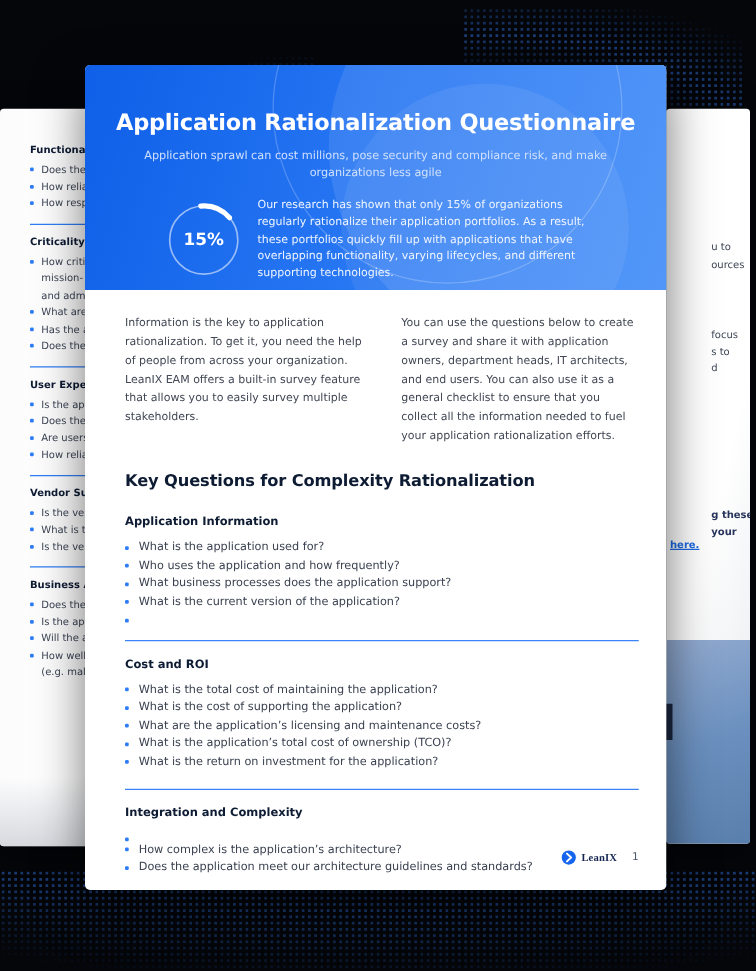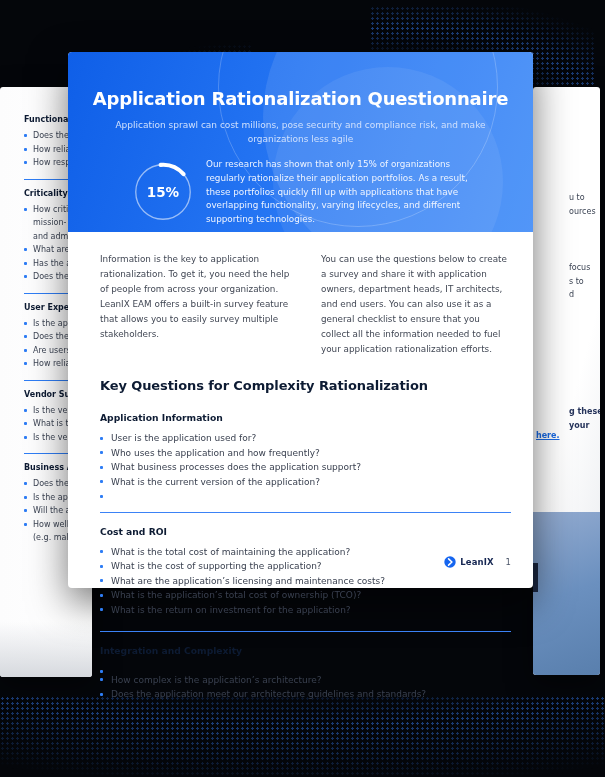--- a/index.html
+++ b/index.html
@@ -37,21 +37,21 @@
   .rp-line{font-size:8px;line-height:13.5px;color:#3c4454;white-space:nowrap;margin-left:33px;}
   .rp-f1{top:104px;}
   .rp-f2{top:174px;}
   .rp-f3{top:318px;}
   .rp-f3 .rp-line{color:#27355c;font-weight:600;}
   .rp-link{position:absolute;left:3px;top:344px;font-size:8px;font-weight:700;color:#1a6ae3;text-decoration:underline;cursor:pointer;}
   .rp-photo{position:absolute;left:0;right:0;bottom:0;height:163px;background:linear-gradient(160deg,#93abd0,#6b90bf 50%,#597fad);}
   .rp-photo-rect{position:absolute;left:-8px;top:51px;width:13px;height:29px;background:#1b2740;}
 
   
-  .main-page{left:68px;top:52px;width:465px;height:536px;z-index:3;background:#ffffff;border-radius:4px;box-shadow:0 14px 38px rgba(0,0,0,.55);}
+  .main-page{left:68px;top:52px;width:465px;height:660px;z-index:3;background:#ffffff;border-radius:4px;box-shadow:0 14px 38px rgba(0,0,0,.55);}
 
   .hero{position:relative;height:180px;border-radius:4px 4px 0 0;overflow:hidden;background:linear-gradient(108deg,#0f5fe8 0%,#2474f2 45%,#3f8bf8 100%);}
   .hcirc{position:absolute;border-radius:50%;pointer-events:none;}
   .hcirc1{width:320px;height:320px;right:-50px;top:-95px;background:rgba(255,255,255,.10);}
   .hcirc2{width:230px;height:230px;left:205px;top:15px;background:rgba(255,255,255,.07);}
   .hring{position:absolute;width:280px;height:280px;left:150px;top:-105px;border:1.5px solid rgba(255,255,255,.22);border-radius:50%;pointer-events:none;}
 
   .hero h1{position:relative;margin:36px 10px 0;text-align:center;font-size:18px;line-height:22px;font-weight:800;letter-spacing:-.2px;color:#ffffff;}
   .hero .sub{position:relative;margin:8px auto 0;max-width:385px;text-align:center;font-size:9px;line-height:14px;color:#cfe0fd;}
   .stat{position:relative;display:flex;align-items:center;margin-top:12px;padding:0 52px 0 64px;gap:12px;}
@@ -67,21 +67,21 @@
   .sections{margin-top:19px;}
   .q-section{padding:0 0 14px;}
   .q-section + .q-section{border-top:1.5px solid #3b82f6;padding-top:13px;}
   .q-section h3{margin:0 0 8px;font-size:9.2px;font-weight:700;color:#0d1b33;}
   .q-row{display:flex;line-height:14.5px;}
   .q-row .dot{flex:none;width:3px;height:3px;border-radius:1px;background:#2e7df5;margin:5.5px 8px 0 0;}
   .q-row span + span{font-size:9px;color:#3a4150;}
 
   .mp-footer{position:absolute;right:22px;bottom:20px;display:flex;align-items:center;}
   .logo-icon{width:12px;height:12px;margin-right:4px;}
-  .brand{font-size:8.5px;font-weight:700;color:#152652;letter-spacing:.1px;}
+  .brand{font-size:8.5px;font-weight:700;color:#152652;letter-spacing:.1px;font-family:Liberation Serif, serif;}
   .pagenum{margin-left:12px;font-size:8.5px;color:#4b5568;}
 </style>
 </head>
 <body>
 
 <div class="canvas">
 
   <div class="dots dots-a"></div>
   <div class="dots dots-b"></div>
   <div class="dots dots-c"></div>
@@ -279,21 +279,21 @@
       <h2 class="kq-title">Key Questions for Complexity Rationalization</h2>
 
       <div class="sections">
 
           <section class="q-section">
             <h3>Application Information</h3>
             <div class="q-list">
 
                 <div class="q-row">
                   <span class="dot"></span>
-                  <span>User is the application used for?</span>
+                  <span>What is the application used for?</span>
                 </div>
 
                 <div class="q-row">
                   <span class="dot"></span>
                   <span>Who uses the application and how frequently?</span>
                 </div>
 
                 <div class="q-row">
                   <span class="dot"></span>
                   <span>What business processes does the application support?</span>

